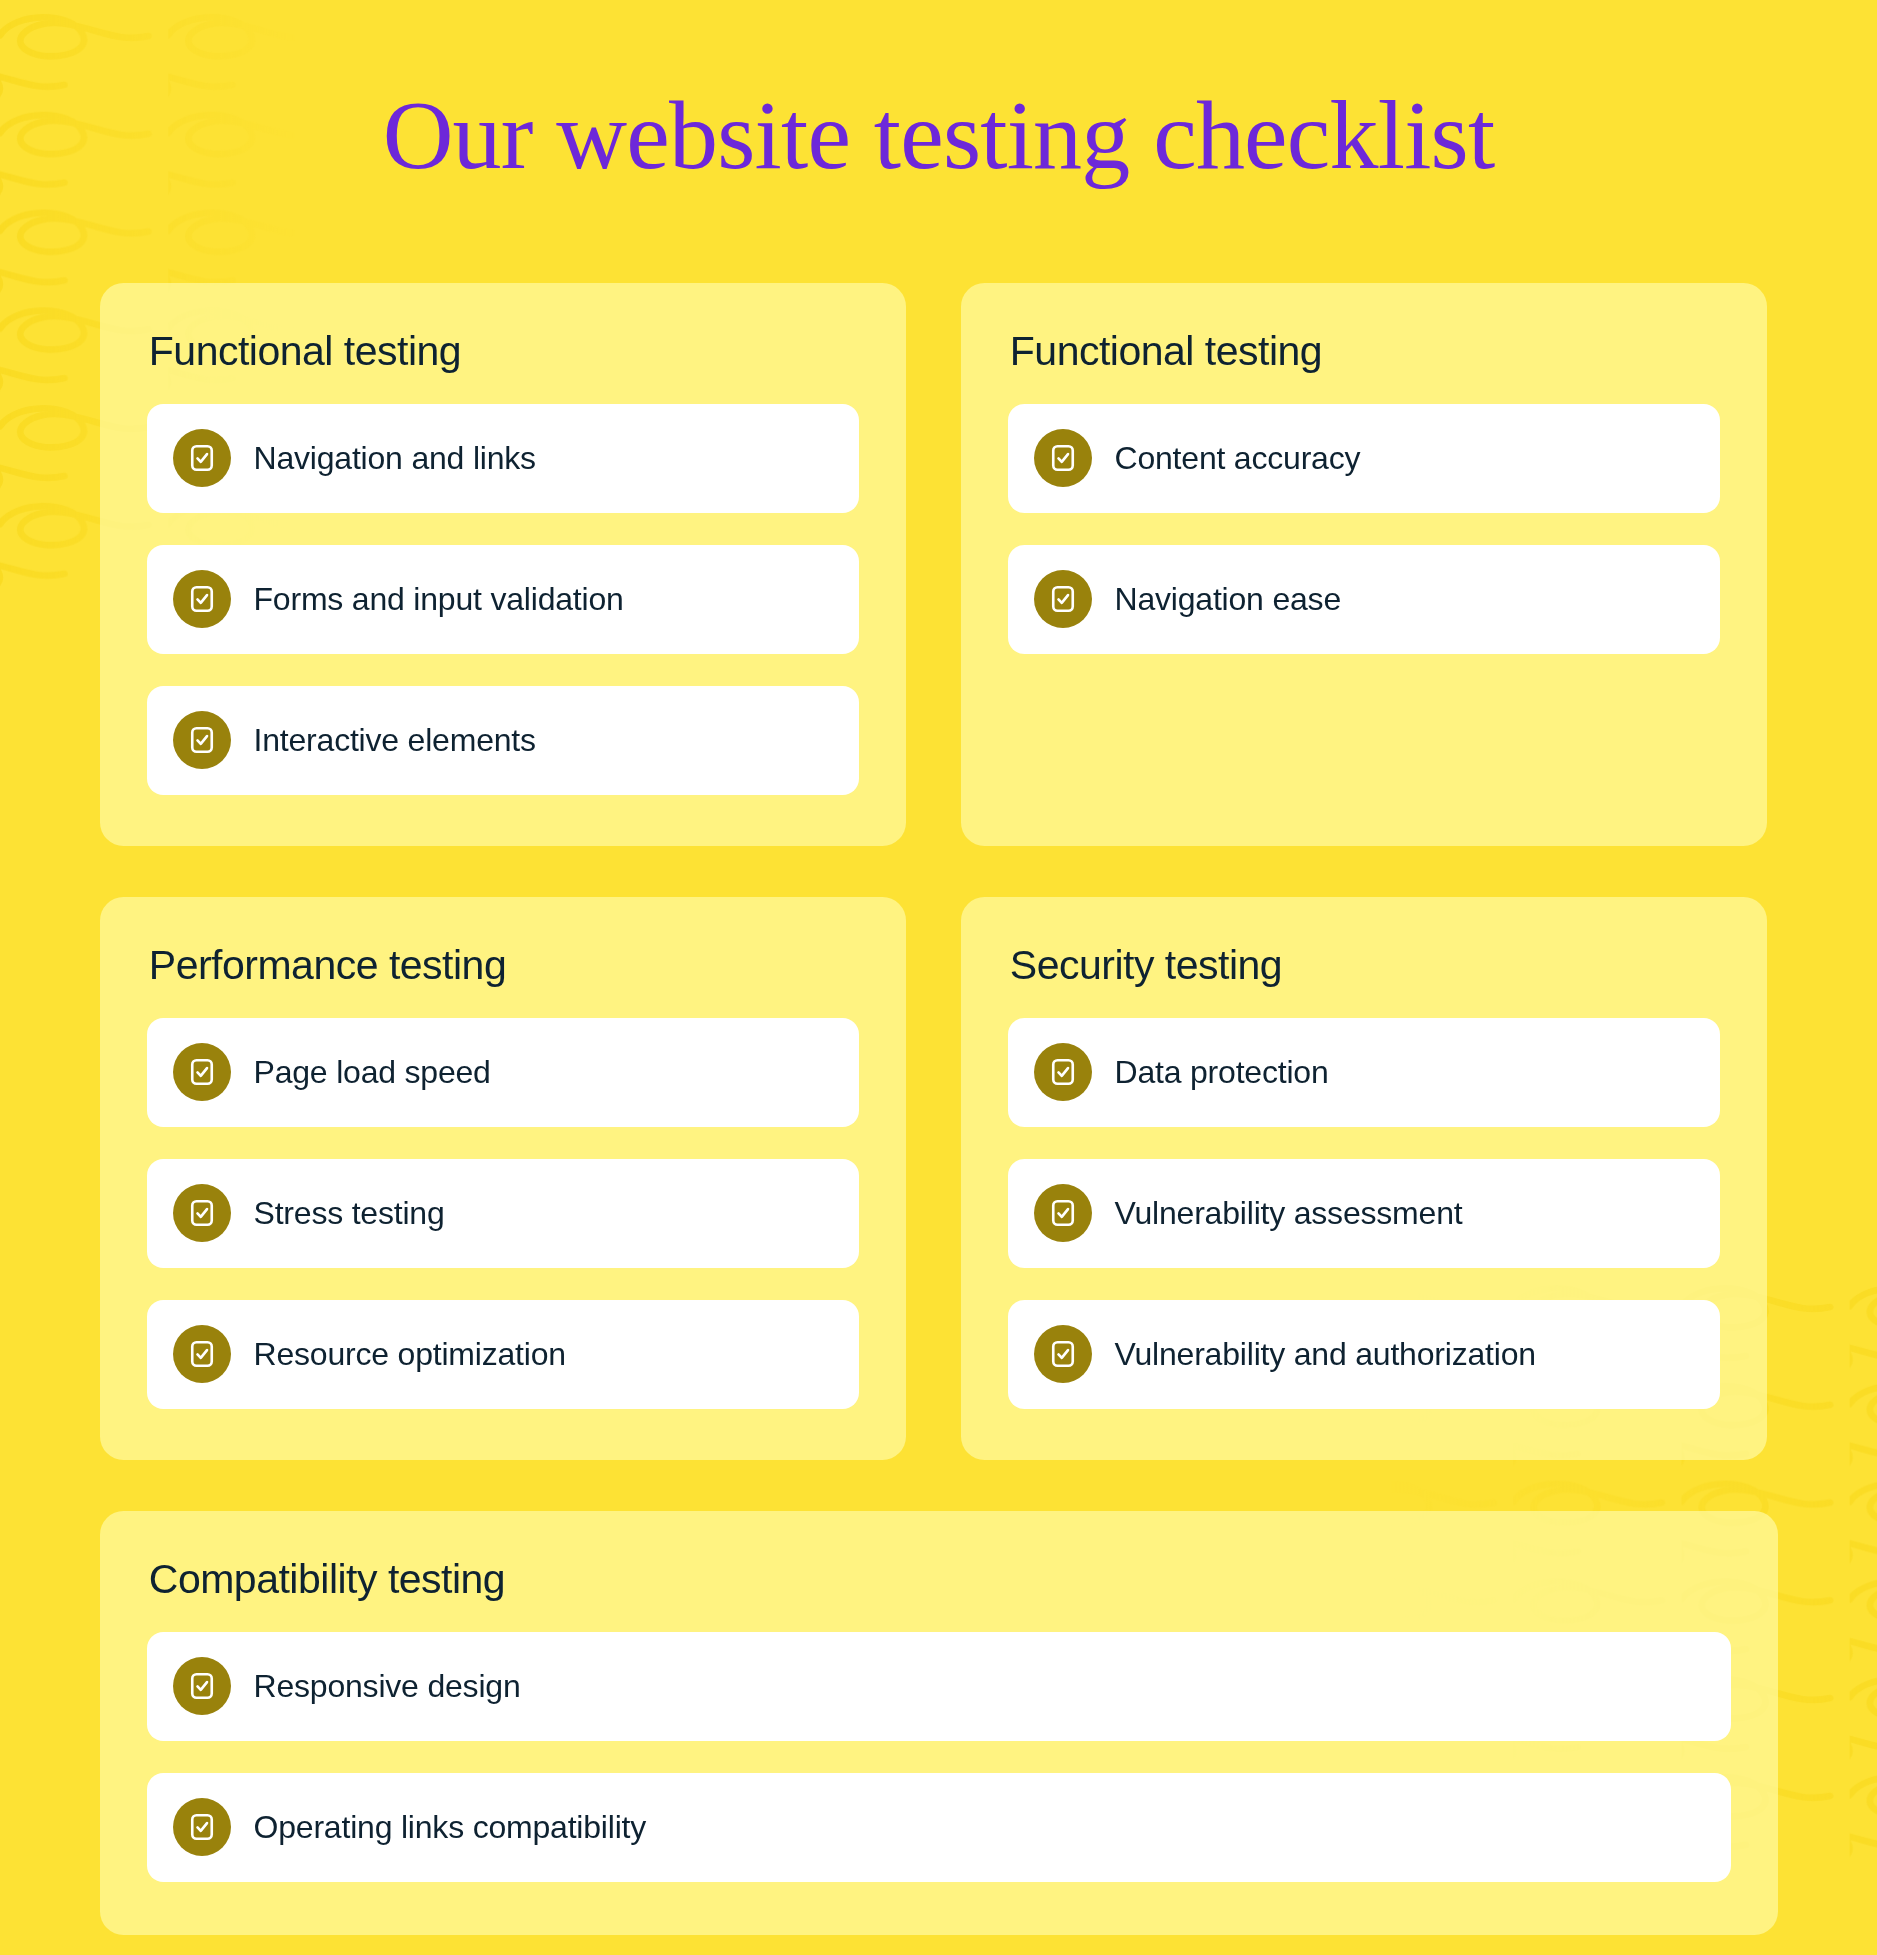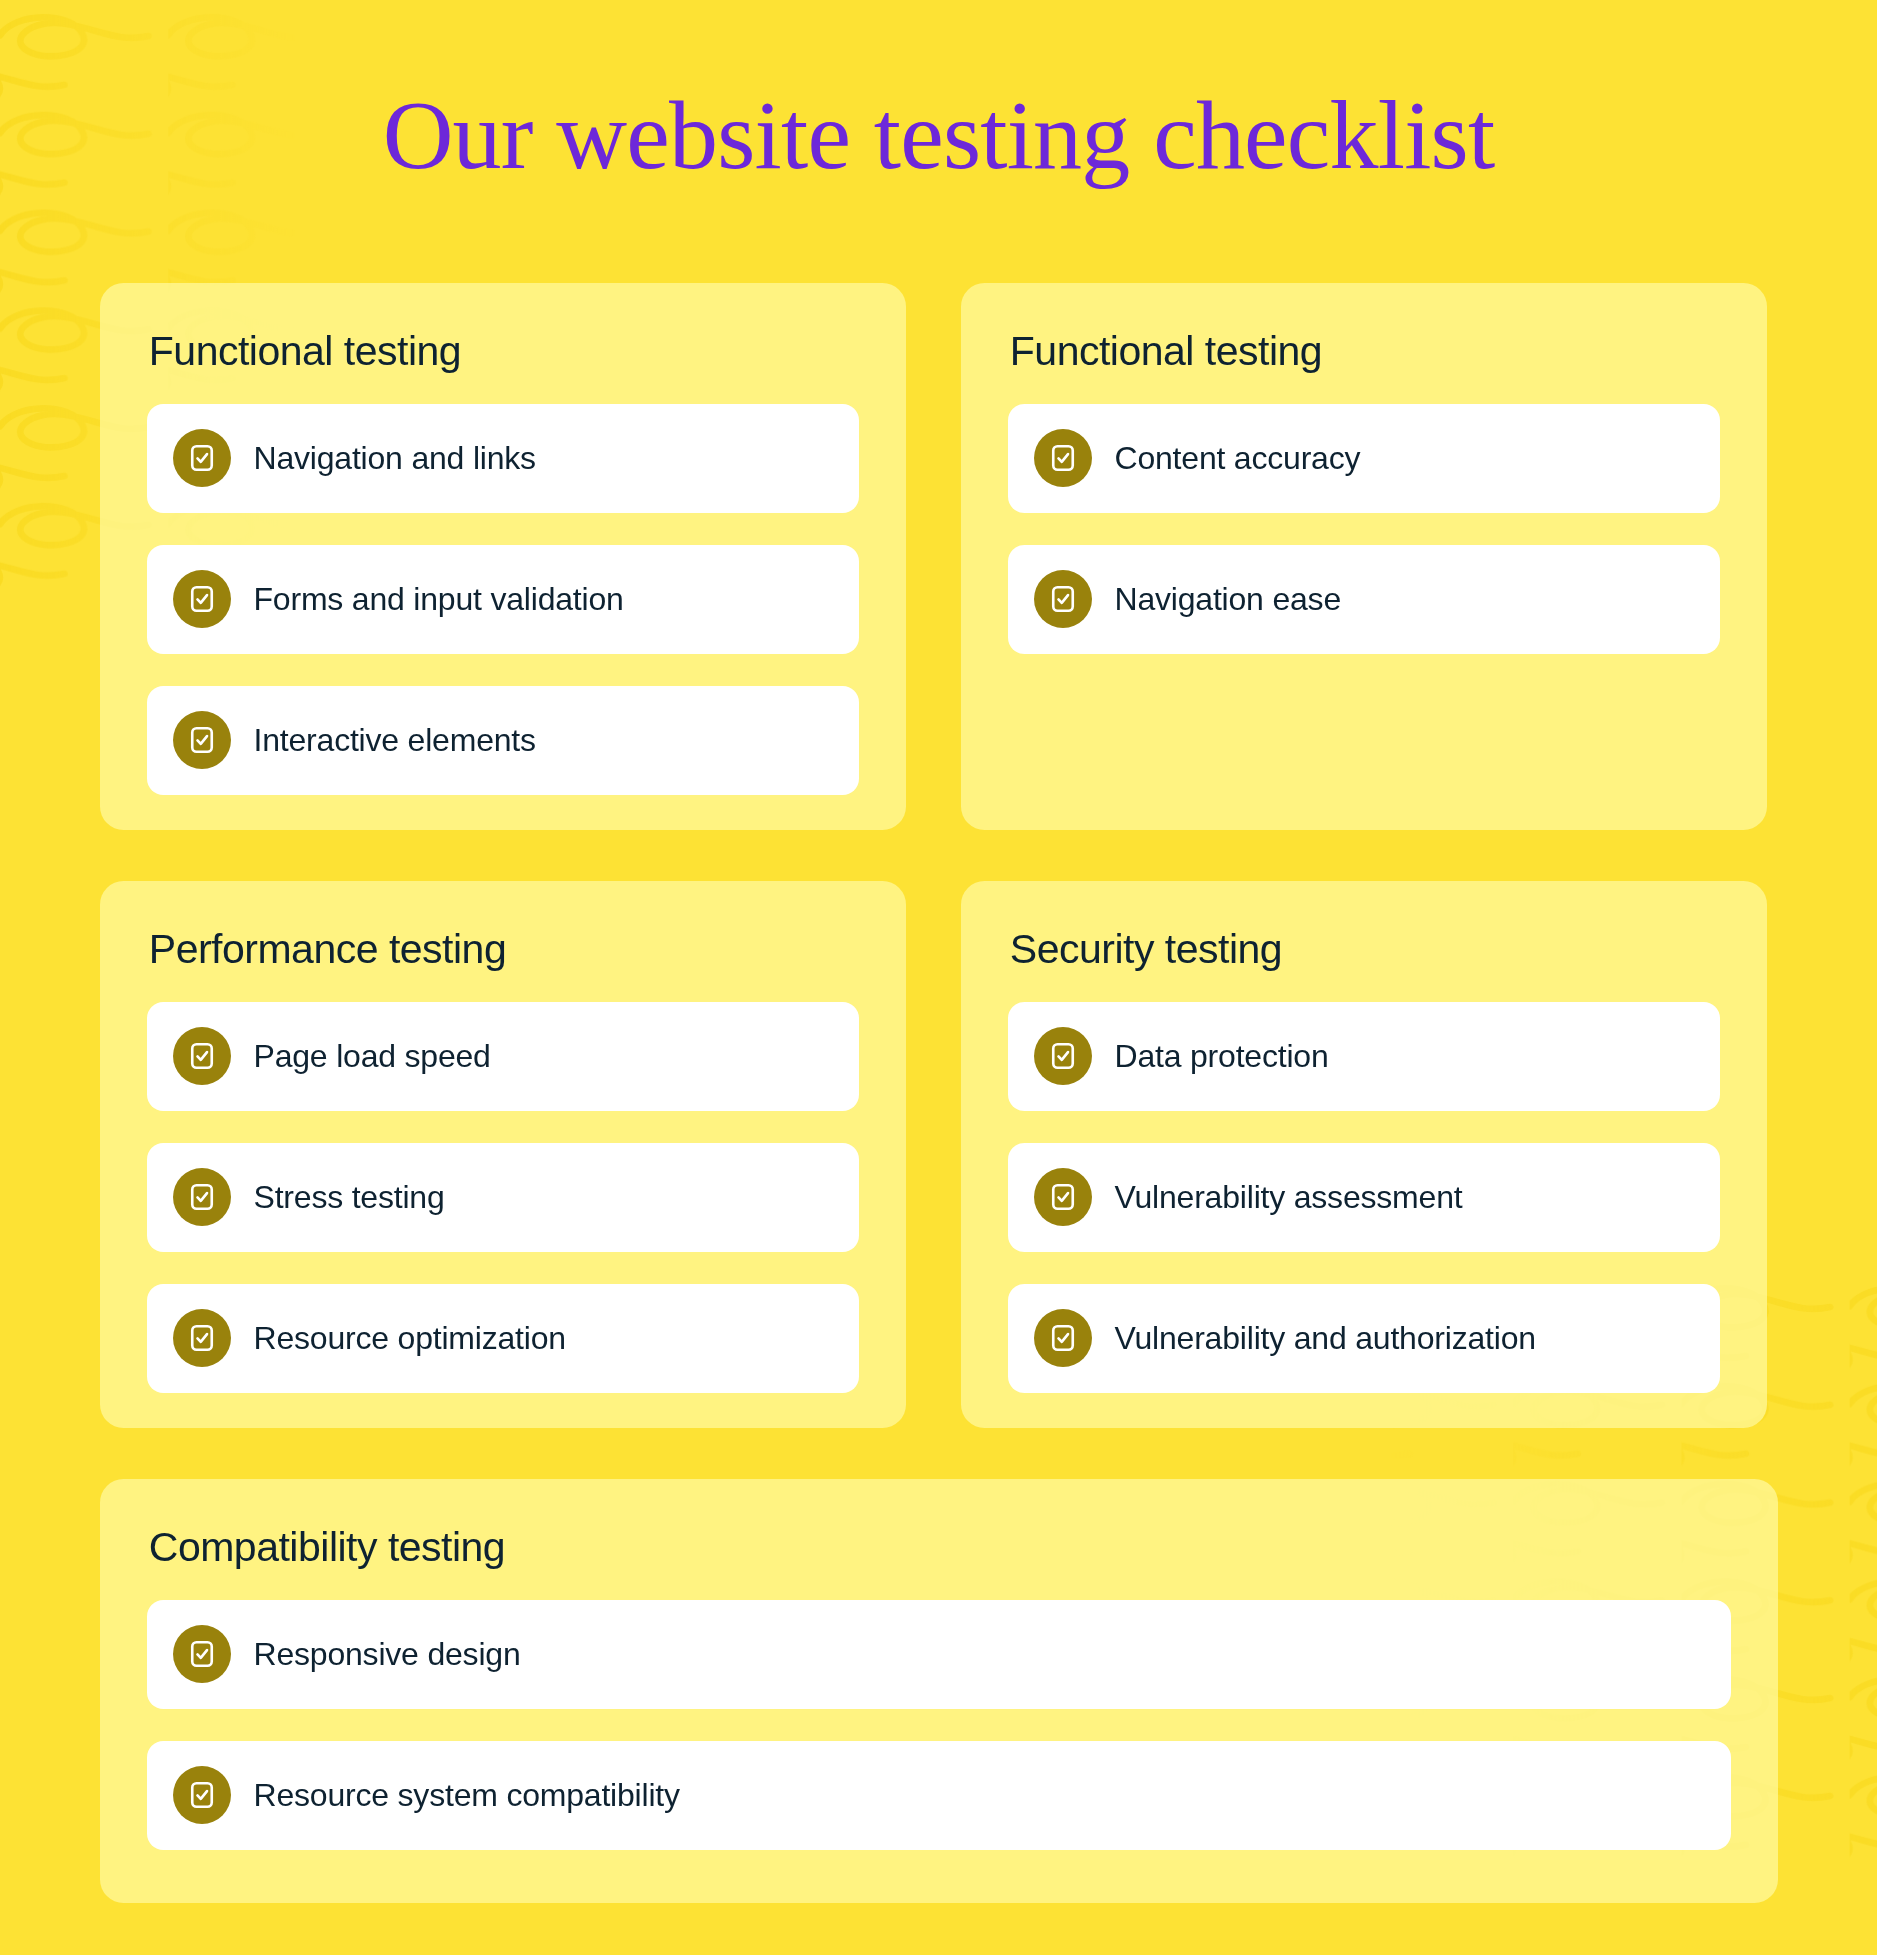--- a/index.html
+++ b/index.html
@@ -57,21 +57,21 @@
     display: flex;
     flex-wrap: wrap;
     gap: 51px 55px;
     padding-top: 96px;
     box-sizing: border-box;
   }
   .card {
     background: rgba(255, 249, 160, 0.72);
     border-radius: 23.5px;
     box-sizing: border-box;
-    padding: 45px 47px 35px 47px;
+    padding: 45px 47px 51px 47px;
     flex: 0 0 806px;
     max-width: 806px;
   }
   .card.full {
     flex: 0 0 1678px;
     max-width: 1678px;
     padding: 45px 47px 53px 47px;
   }
   .card-title {
     font-family: "Liberation Sans", sans-serif;
@@ -304,21 +304,21 @@
           </span>
           <span class="item-label">Responsive design</span>
         </div>
         <div class="item">
           <span class="item-icon">
             <svg viewBox="0 0 24 24" fill="none" xmlns="http://www.w3.org/2000/svg">
               <rect x="4.2" y="2.6" width="15.6" height="18.8" rx="3.4" stroke="#FFFFFF" stroke-width="2.1"></rect>
               <path d="M8.4 12.3 L11 15.1 L16 8.9" stroke="#FFFFFF" stroke-width="2.1" stroke-linecap="round" stroke-linejoin="round"></path>
             </svg>
           </span>
-          <span class="item-label">Resource system compatibility</span>
+          <span class="item-label">Operating links compatibility</span>
         </div>
       </div>
     </section>
 
   </div>
 
 </div>
 
 
 </body></html>

